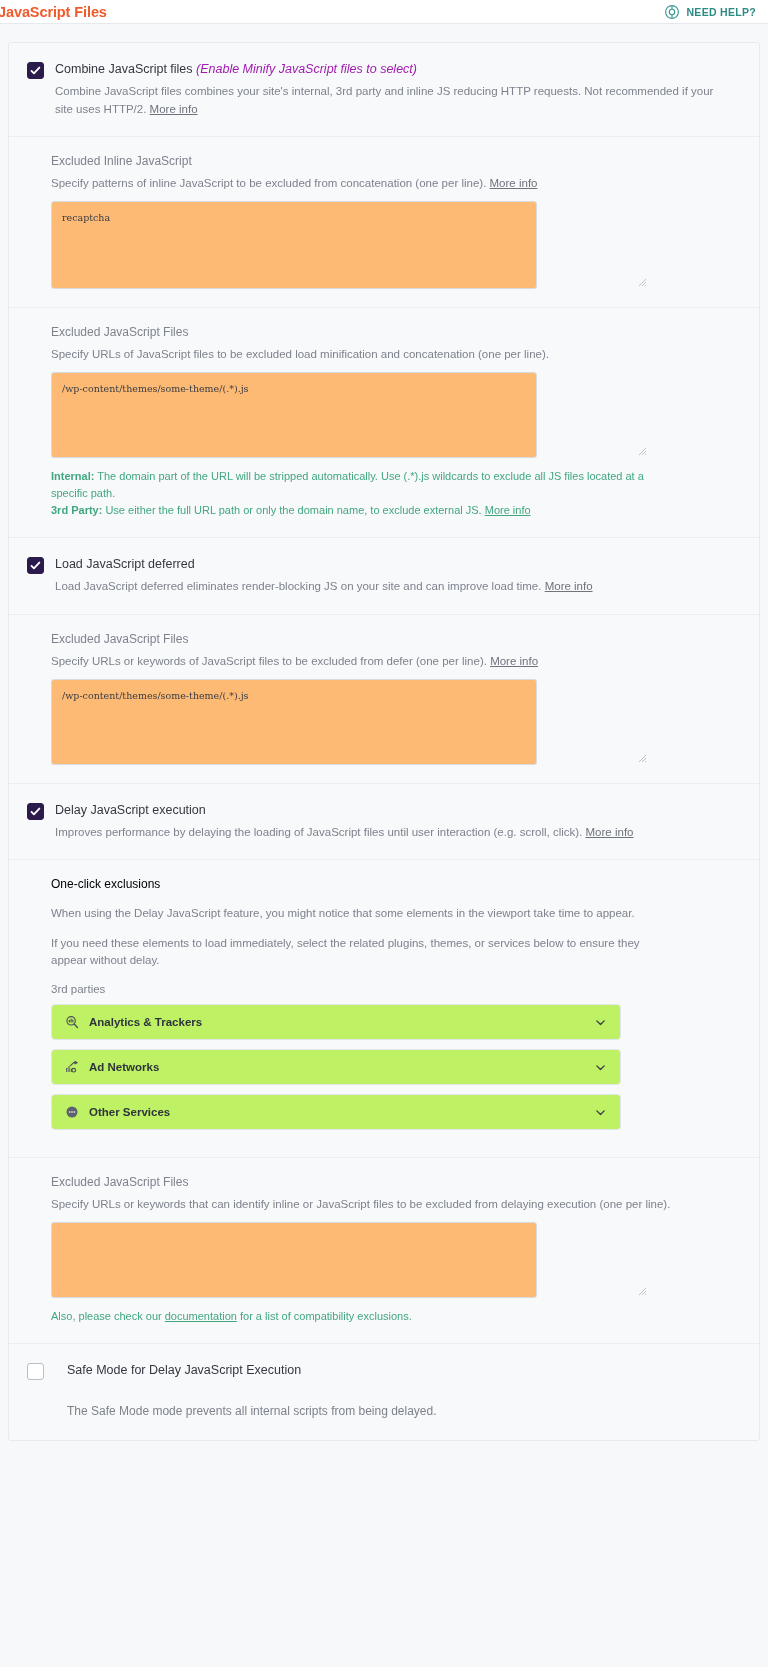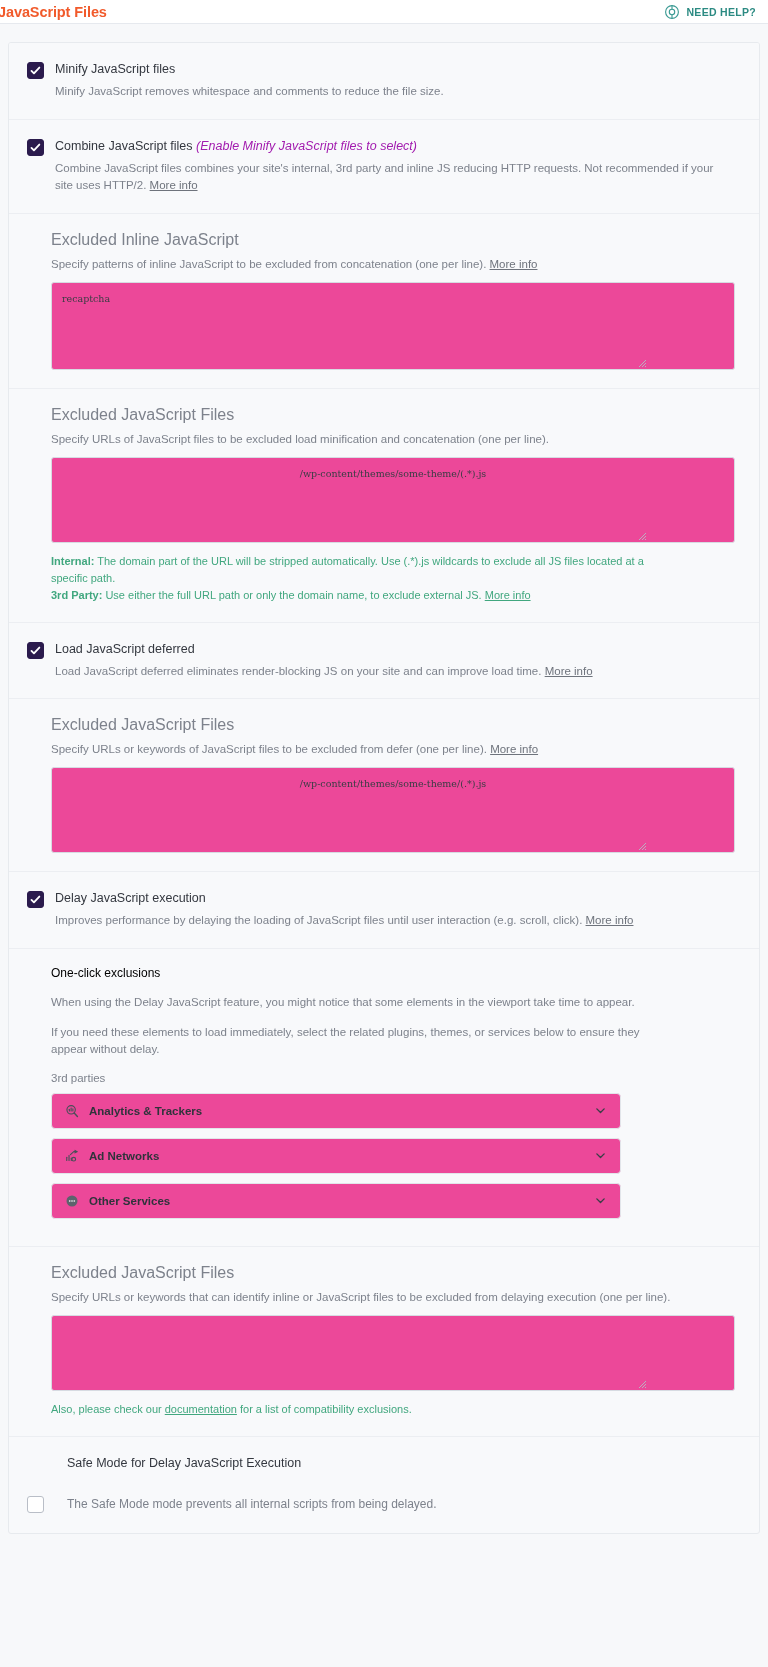--- a/index.html
+++ b/index.html
@@ -110,54 +110,54 @@
     max-width: 660px;
   }
 
   a.more {
     color: #6e737c;
     text-decoration: underline;
   }
 
   
   .field-label {
-    font-size: 16px;
+    font-size: 12px;
     color: #7d828c;
     margin-bottom: 7px;
   }
   .field-desc {
     font-size: 11.5px;
     color: #7d828c;
     line-height: 17px;
     margin-bottom: 9px;
     max-width: 640px;
   }
   .ta {
-    width: 684px;
-    background: #ec4899;
+    width: 486px;
+    background: #fdba74;
     border: 1px solid #d7dbe2;
     border-radius: 3px;
     font-family: "DejaVu Serif", serif;
     font-size: 9.5px;
     color: #3a3d44;
     padding: 9px 10px;
     resize: none;
     display: block;
     line-height: 14px;
     position: relative;
   }
   .ta-wrap { position: relative; width: 598px; }
   .ta-grip {
     position: absolute;
     right: 2px; bottom: 2px;
     width: 10px; height: 10px;
     pointer-events: none;
   }
   .ta-h88 { height: 88px; }
-  .ta-h86 { height: 86px; text-align: center; }
+  .ta-h86 { height: 86px; }
   .ta-h76 { height: 76px; }
 
   .green-note {
     font-size: 11px;
     color: #41a77f;
     line-height: 17px;
     margin-top: 10px;
     max-width: 600px;
   }
   .green-note b { font-weight: bold; }
@@ -182,21 +182,21 @@
     max-width: 592px;
   }
   .third-wrap { margin-top: 14px; }
   .third-label {
     font-size: 11.5px;
     color: #7d828c;
     margin-bottom: 9px;
   }
   .acc {
     width: 570px;
-    background: #ec4899;
+    background: #bef264;
     border: 1px solid #e2e5ea;
     border-radius: 4px;
     height: 36px;
     display: flex;
     align-items: center;
     padding: 0 13px 0 12px;
     margin-bottom: 9px;
   }
   .acc-ico {
     width: 16px; height: 16px;
@@ -210,21 +210,21 @@
     font-size: 11.5px;
     font-weight: bold;
     color: #2f333b;
     flex: 1;
   }
   .acc-chev { color: #3a3f47; display: block; }
 
   
   .safe-row {
     display: flex;
-    align-items: flex-end;
+    align-items: flex-start;
     padding: 18px 22px 20px 18px;
   }
   .safe-body { margin-left: 12px; }
   .safe-title {
     font-size: 12.5px;
     color: #33373f;
     line-height: 17px;
   }
   .safe-desc {
     font-size: 12px;
@@ -250,31 +250,20 @@
           <line x1="10" y1="13.4" x2="10" y2="18"></line>
         </svg>
       </span>
       <span>NEED HELP?</span>
     </div>
   </div>
   <div class="header-rule"></div>
 
   <div class="card">
 
-    <div class="row cb-row">
-      <span class="cbox">
-        <svg width="11" height="11" viewBox="0 0 12 12" fill="none" stroke="#ffffff" stroke-width="2" stroke-linecap="round" stroke-linejoin="round">
-          <polyline points="1.6,6.4 4.3,9.1 10.2,2.8"></polyline>
-        </svg>
-      </span>
-      <div class="cb-body">
-        <div class="cb-title">Minify JavaScript files</div>
-        <div class="cb-desc">Minify JavaScript removes whitespace and comments to reduce the file size.</div>
-      </div>
-    </div>
 
     <div class="row cb-row">
       <span class="cbox">
         <svg width="11" height="11" viewBox="0 0 12 12" fill="none" stroke="#ffffff" stroke-width="2" stroke-linecap="round" stroke-linejoin="round">
           <polyline points="1.6,6.4 4.3,9.1 10.2,2.8"></polyline>
         </svg>
       </span>
       <div class="cb-body">
         <div class="cb-title">
           <span>Combine JavaScript files</span>

